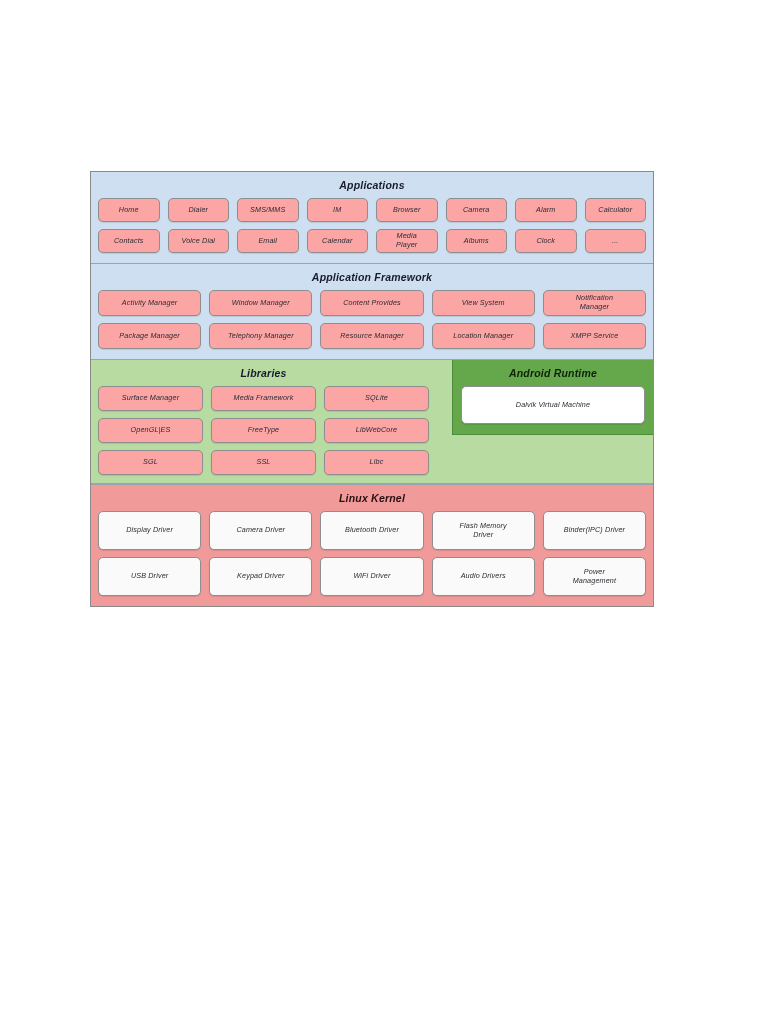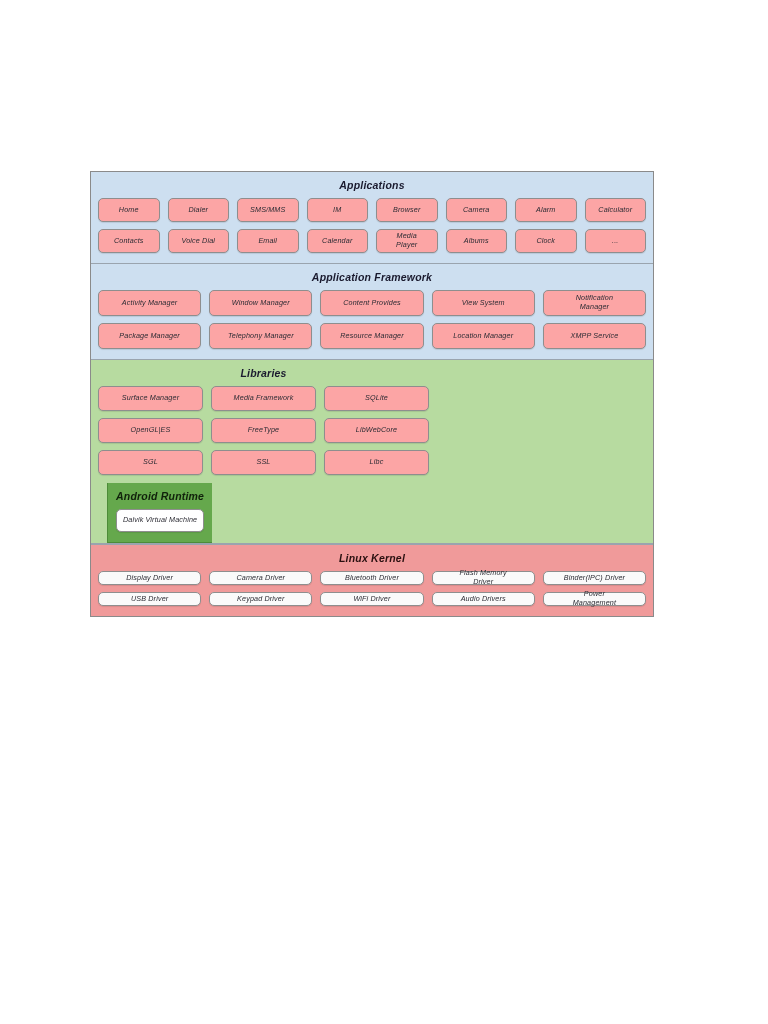--- a/index.html
+++ b/index.html
@@ -90,21 +90,20 @@
   
   #layer-libraries {
     background: #b7dba0;
     padding: 0;
     display: block;
     position: relative;
   }
   #lib-split {
     display: flex;
     align-items: flex-start;
-    flex-direction: column;
   }
   #libraries-pane {
     width: 345px;
     box-sizing: border-box;
     padding: 5px 7px 8px 7px;
   }
   #runtime-pane {
     flex: 1 1 auto;
     box-sizing: border-box;
     background: #65a84c;
@@ -118,33 +117,33 @@
   #libraries-pane .row:last-child { margin-bottom: 0; }
 
   .node.core-libraries {
     background: #9dc3e6;
     border-color: #6d93b5;
     height: 23px;
   }
   .node.dalvik {
     background: #ffffff;
     border-color: #8e8e8e;
-    height: 23px;
+    height: 38px;
   }
   #runtime-pane .row { margin-bottom: 8px; }
   #runtime-pane .row:last-child { margin-bottom: 0; }
 
   
   #layer-kernel {
     background: #f09a9a;
     border-top: 1px solid #9aa4ae;
   }
   #layer-kernel .layer-title { color: #2a1010; }
   #layer-kernel .node {
-    height: 14px;
+    height: 39px;
     background: #fafafa;
   }
 </style>
 </head>
 <body>
 
 <div id="page">
 
   <div id="diagram">
 

